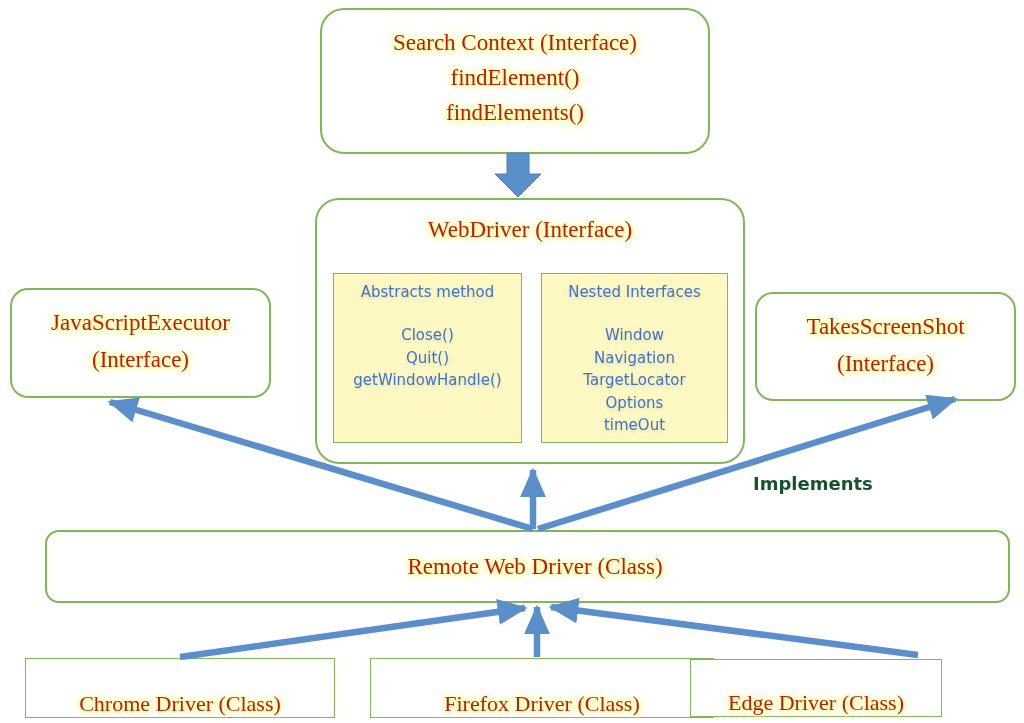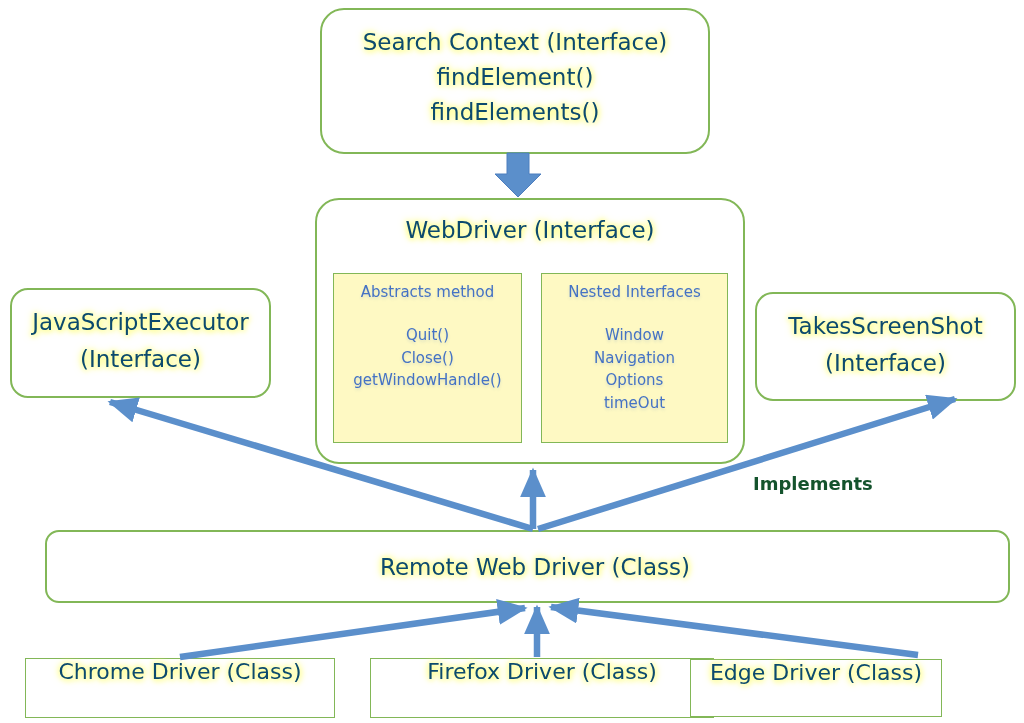--- a/index.html
+++ b/index.html
@@ -15,22 +15,23 @@
     border: 2px solid #82b757;
     background: #ffffff;
     text-align: center;
   }
   .rounded-lg { border-radius: 24px; }
   .rounded-md { border-radius: 18px; }
   .rounded-sm { border-radius: 14px; }
   .square { border-width: 2px; border-radius: 0; }
 
   .glow {
-    color: #0c4a6e;
+    color: #b91c1c;
     text-shadow: 0 0 4px #ffffa8, 0 0 6px #ffff99, 0 0 9px #ffff6e, 1px 2px 5px #ffffbb;
+    font-family: Liberation Serif, serif;
   }
   .blue-text {
     color: #4472c4;
     text-shadow: 0 2px 3px rgba(68,114,196,0.18);
   }
 
   
   .search-context { left: 320px; top: 8px; width: 390px; height: 146px; padding-top: 15px; }
   .search-context .line { font-size: 23px; line-height: 35px; }
 
@@ -62,21 +63,21 @@
 
   
   .remote {
     left: 45px; top: 530px; width: 965px; height: 73px;
     display: flex; align-items: center; justify-content: center; padding-left: 15px;
   }
   .remote .line { font-size: 23px; }
 
   
   .driver-box {
-    display: flex; align-items: flex-start; justify-content: center;
+    display: flex; align-items: flex-end; justify-content: center;
     border-width: 1.5px;
   }
   .chrome  { left: 25px;  top: 658px; width: 310px; height: 60px; }
   .firefox { left: 370px; top: 658px; width: 344px; height: 60px; }
   .edge    { left: 690px; top: 659px; width: 252px; height: 58px; }
   .driver-box .line { font-size: 22px; }
 
   svg.arrow-layer {
     position: absolute; left: 0; top: 0; width: 1024px; height: 723px;
     pointer-events: none; z-index: 5;
@@ -92,31 +93,32 @@
     <div class="line glow">findElement()</div>
     <div class="line glow">findElements()</div>
   </div>
 
   <div class="box rounded-lg webdriver">
     <div class="webdriver-title glow">WebDriver (Interface)</div>
 
     <div class="inner-box inner-left">
       <div class="inner-title blue-text">Abstracts method</div>
       <div class="inner-items blue-text">
+        <div>Close()</div>
         <div>Quit()</div>
-        <div>Close()</div>
         <div>getWindowHandle()</div>
       </div>
     </div>
 
     <div class="inner-box inner-right">
       <div class="inner-title blue-text">Nested Interfaces</div>
       <div class="inner-items blue-text">
         <div>Window</div>
         <div>Navigation</div>
+        <div>TargetLocator</div>
         <div>Options</div>
         <div>timeOut</div>
       </div>
     </div>
   </div>
 
   <div class="box rounded-md jse">
     <div class="iface-line glow">JavaScriptExecutor</div>
     <div class="iface-line glow">(Interface)</div>
   </div>

